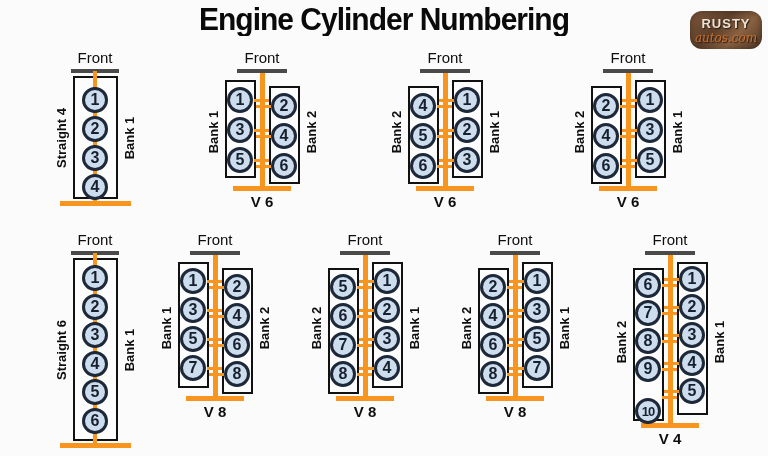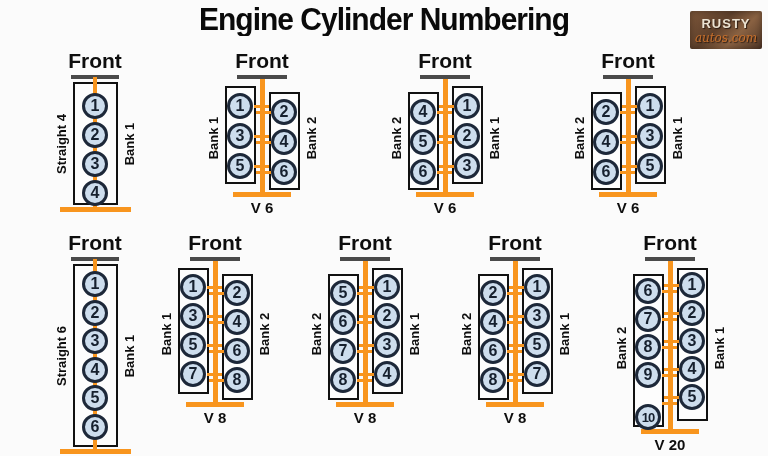--- a/index.html
+++ b/index.html
@@ -10,28 +10,28 @@
   }
   .stage{position:absolute;inset:0;}
   .title{
     position:absolute;top:2px;left:0;right:0;margin:0;text-align:center;
     font-size:30px;font-weight:700;letter-spacing:-1px;line-height:1.1;
     transform:scaleY(1.06);color:#0a0a0a;
   }
   .logo{
     position:absolute;left:690px;top:11px;width:72px;height:38px;
     background:linear-gradient(135deg,#7d573a 0%,#5e402b 40%,#8a6242 65%,#503626 100%);
-    border-radius:2px;display:flex;flex-direction:column;align-items:center;justify-content:center;
+    border-radius:12px;display:flex;flex-direction:column;align-items:center;justify-content:center;
     line-height:1;box-shadow:inset 0 0 6px rgba(0,0,0,.35);
   }
   .logo-top{font-size:13px;font-weight:700;color:#ece3d2;letter-spacing:1px;text-shadow:1px 1px 1px #2b1a10;}
   .logo-bottom{font-family:"DejaVu Serif",serif;font-style:italic;font-size:12px;color:#c76f2b;margin-top:2px;text-shadow:1px 1px 1px #2b1a10;}
 
   .engine{position:absolute;display:flex;flex-direction:column;align-items:center;}
-  .front-label{font-size:21px;font-weight:700;line-height:1;margin-bottom:4px;}
+  .front-label{font-size:15px;font-weight:400;line-height:1;margin-bottom:4px;}
   .front-bar{height:4px;background:#4a4a4a;margin-bottom:3px;}
   .front-bar.inline-bar{width:48px;}
   .front-bar.vee-bar{width:50px;}
   .body{position:relative;}
   .crank{position:absolute;background:#f8951e;width:5px;left:50%;margin-left:-2.5px;top:-7px;height:calc(100% + 14px);z-index:2;}
   .inline-box{position:relative;box-sizing:border-box;border:2px solid #111;background:#fdfdfd;
     width:100%;height:100%;display:flex;flex-direction:column;align-items:center;}
   .inline-box .crank{width:4px;margin-left:-2px;z-index:1;}
   .bank-box{position:absolute;box-sizing:border-box;border:2px solid #111;background:#fdfdfd;
     width:31px;display:flex;flex-direction:column;align-items:center;}
@@ -296,16 +296,16 @@
             <div class="cyl" style="margin-top: 2px;">4</div>
             <span class="tick" style="top: 97.5px; left: -15px;"></span>
             <div class="cyl" style="margin-top: 2px;">5</div>
             <span class="tick" style="top: 125.5px; left: -15px;"></span>
           </div>
           <div class="crank"></div>
           <span class="side-label sl-left">Bank 2</span>
           <span class="side-label sl-right">Bank 1</span>
         </div>
         <div class="bottom-bar vee-bb"></div>
-        <div class="caption">V 20</div>
+        <div class="caption">V 4</div>
       </div>
     </div>
 </div>
 
 </body></html>

